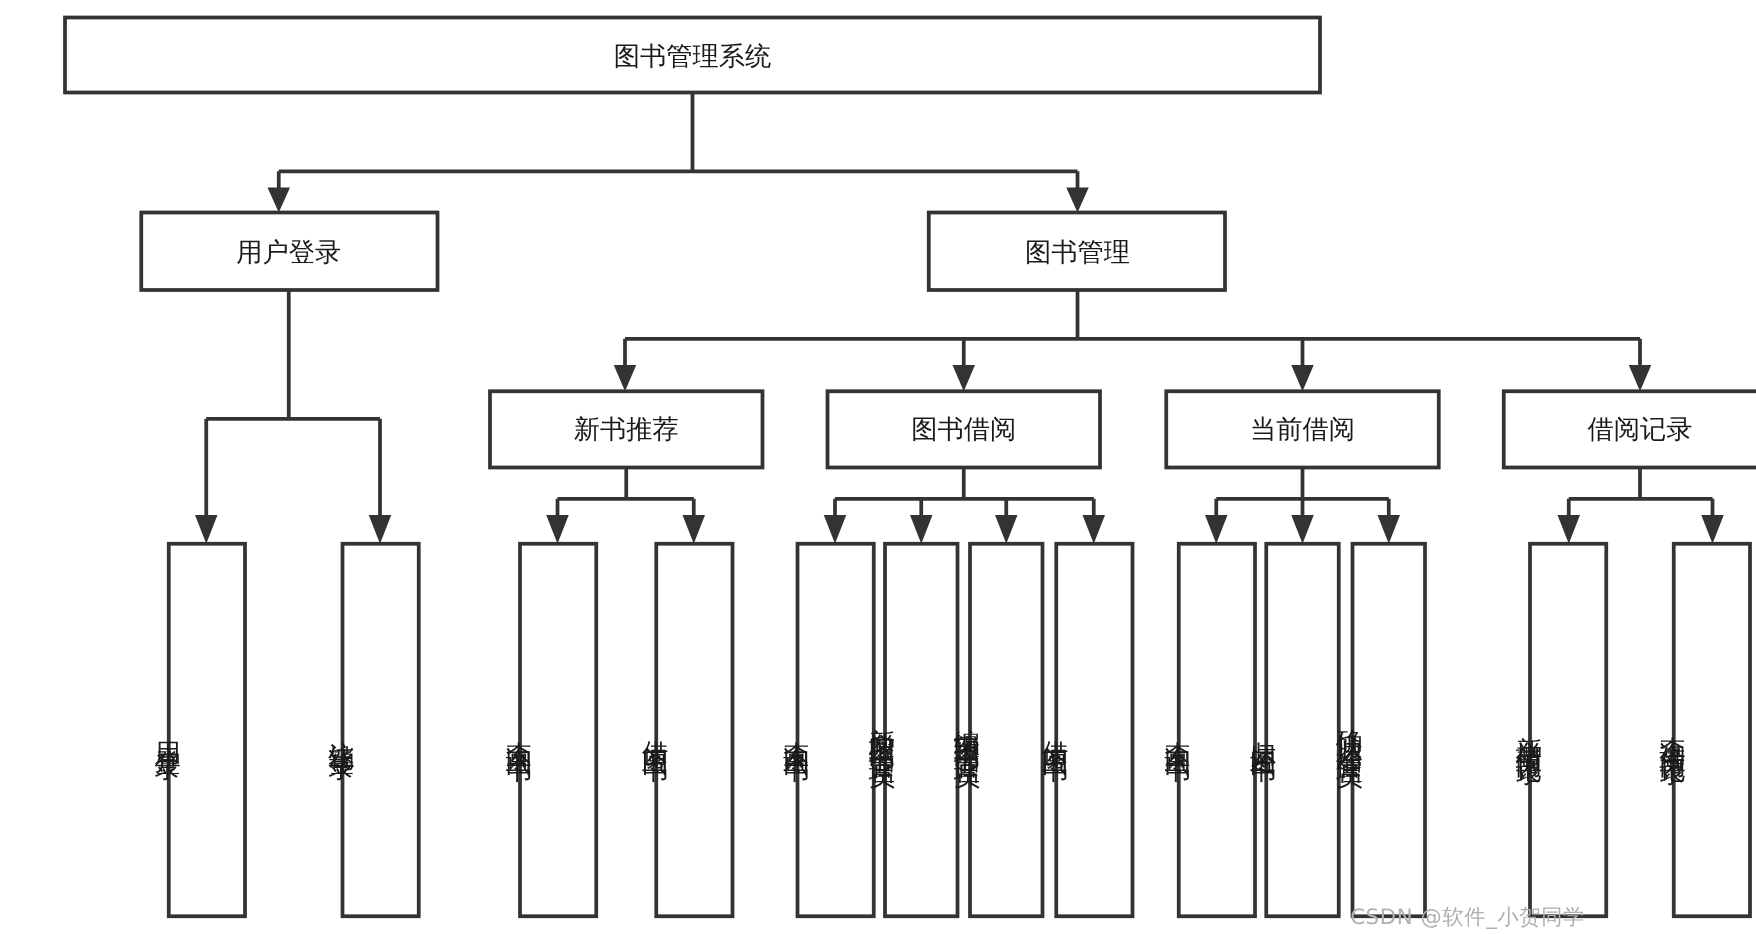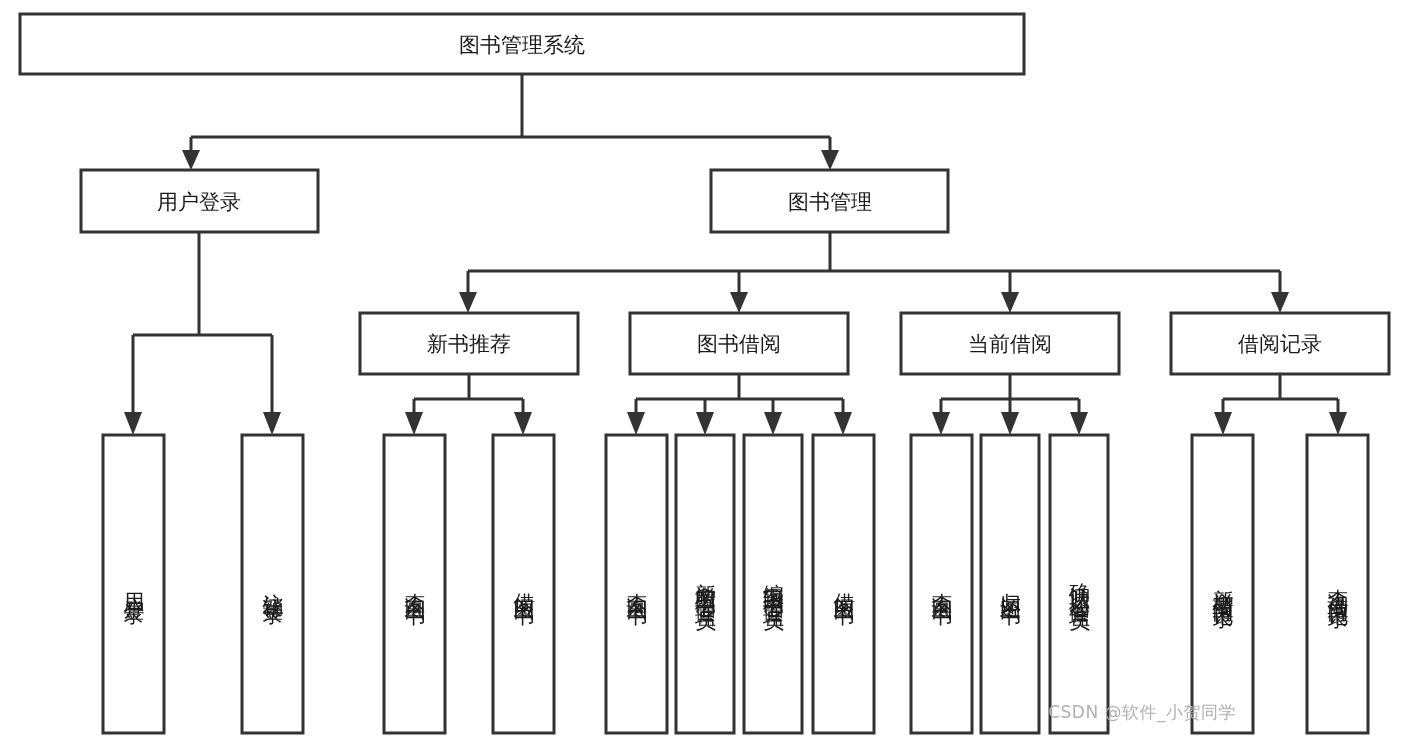--- a/index.html
+++ b/index.html
@@ -11,20 +11,21 @@
     width: 1405px;
     height: 747px;
     font-family: "DejaVu Sans", "Liberation Sans", sans-serif;
     overflow: hidden;
     position: relative;
   }
   #diagram-root {
     position: relative;
     width: 1246px;
     height: 747px;
+    padding-left: 32px;
   }
   svg.diagram {
     display: block;
     width: 1405px;
     height: 747px;
   }
   .node-rect {
     fill: #ffffff;
     stroke: #333333;
     stroke-width: 3;
@@ -58,21 +59,21 @@
     display: flex;
     align-items: center;
     justify-content: center;
     text-align: center;
     white-space: nowrap;
     pointer-events: none;
   }
   .watermark {
     position: absolute;
     right: 10px;
-    bottom: 23px;
+    bottom: 2px;
     font-family: "DejaVu Sans", "Liberation Sans", sans-serif;
     font-size: 17px;
     color: #b0b0b0;
     white-space: nowrap;
     letter-spacing: 0.5px;
   }
 </style>
 </head>
 <body>
 

